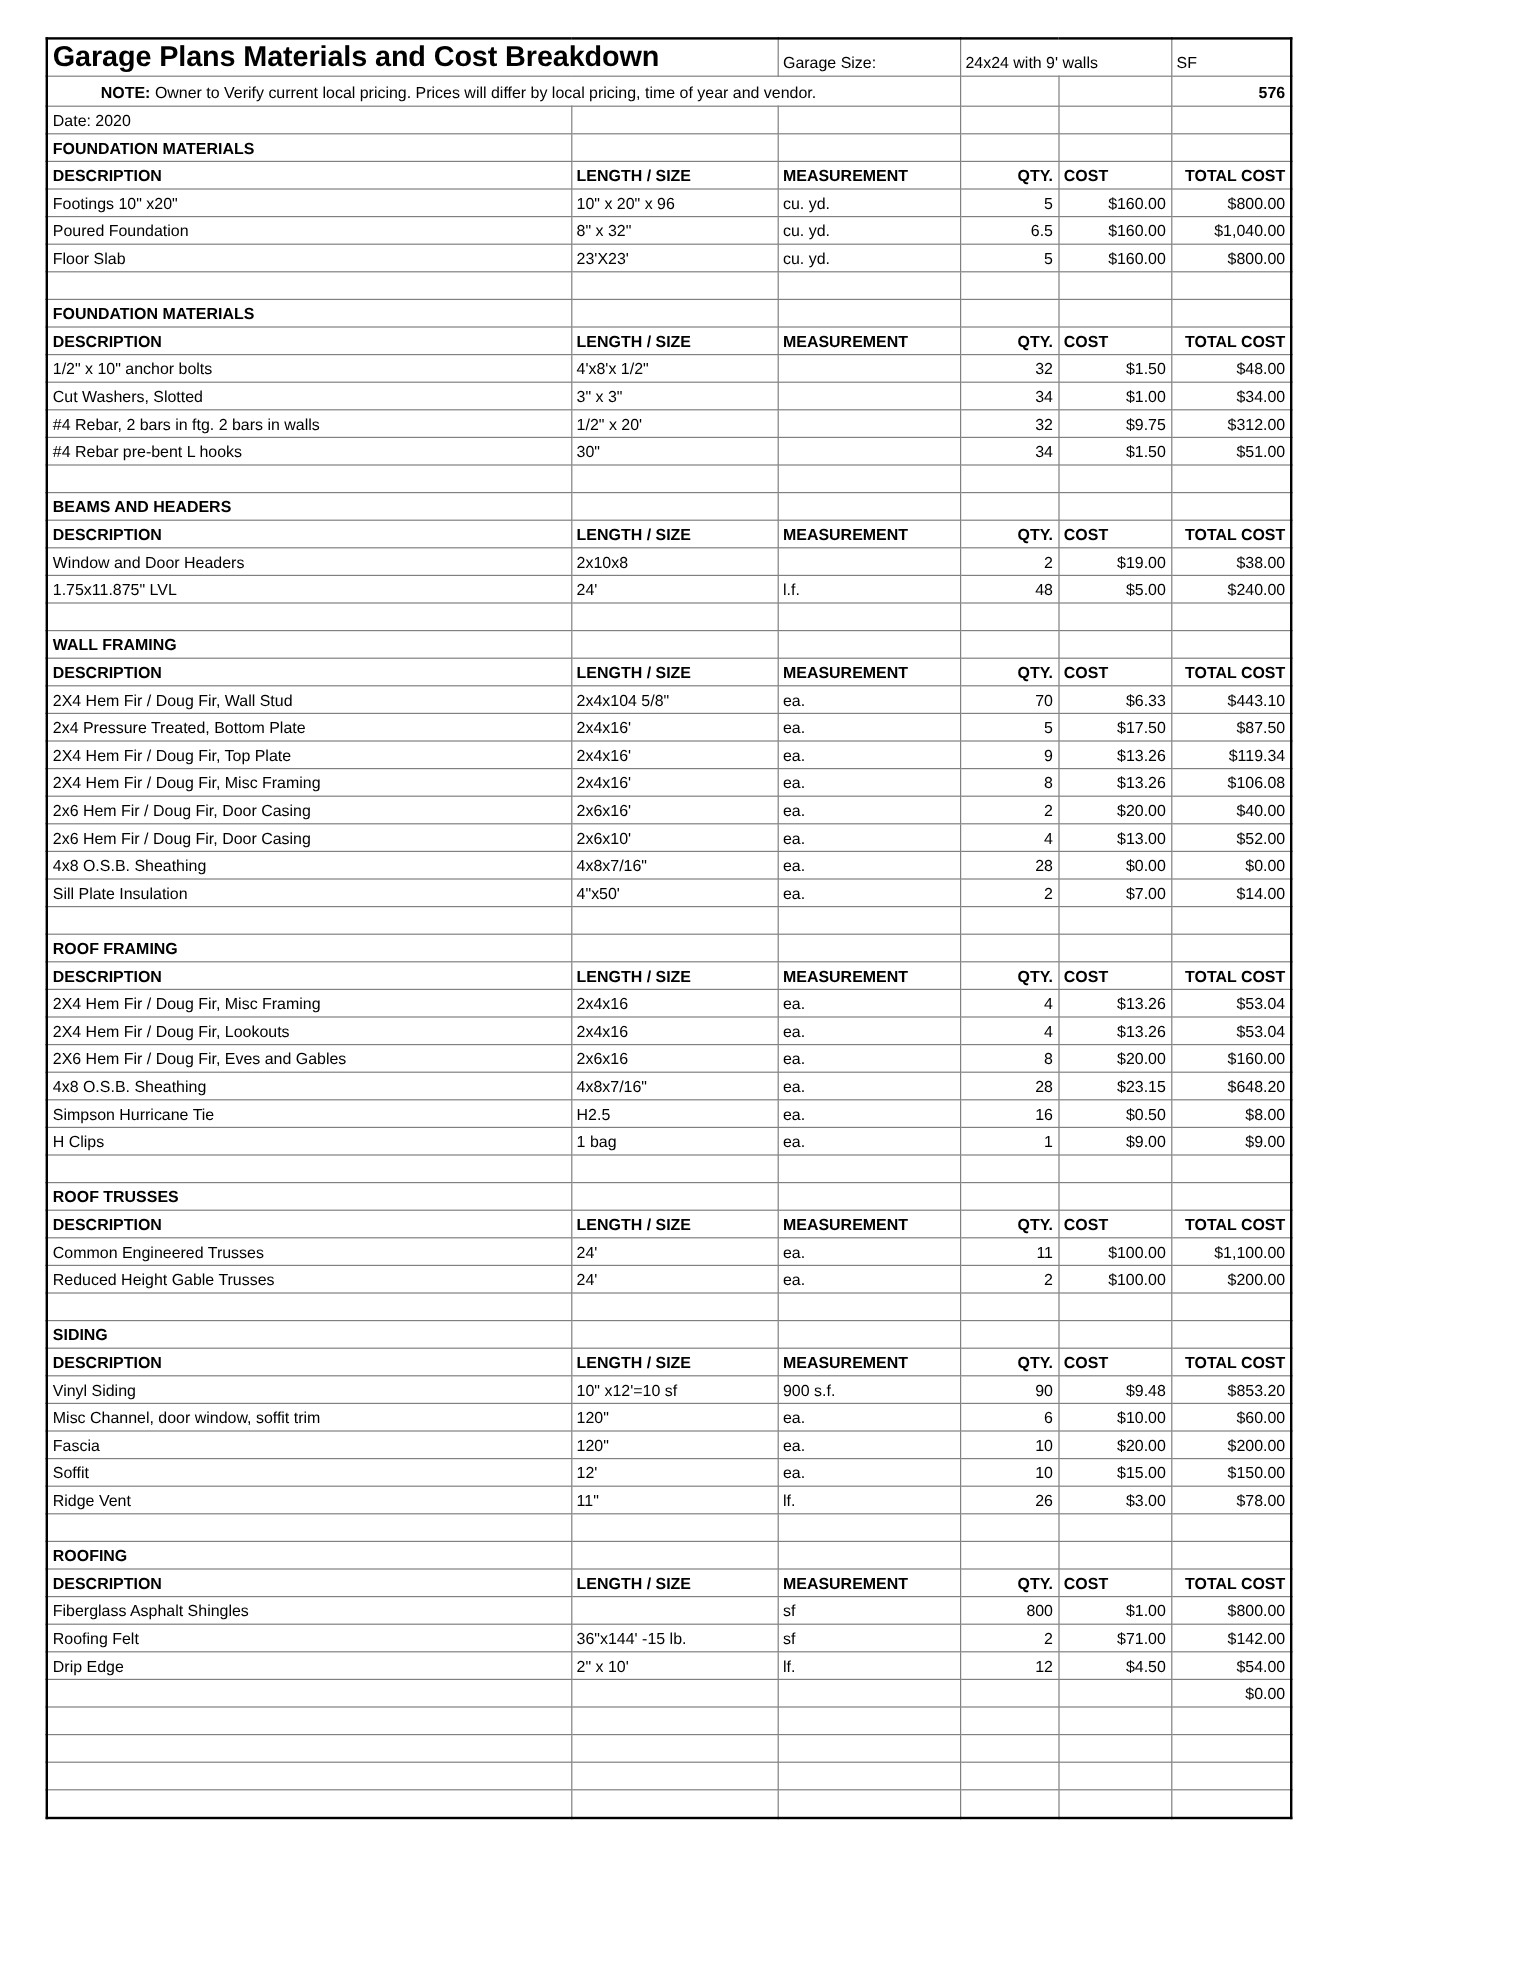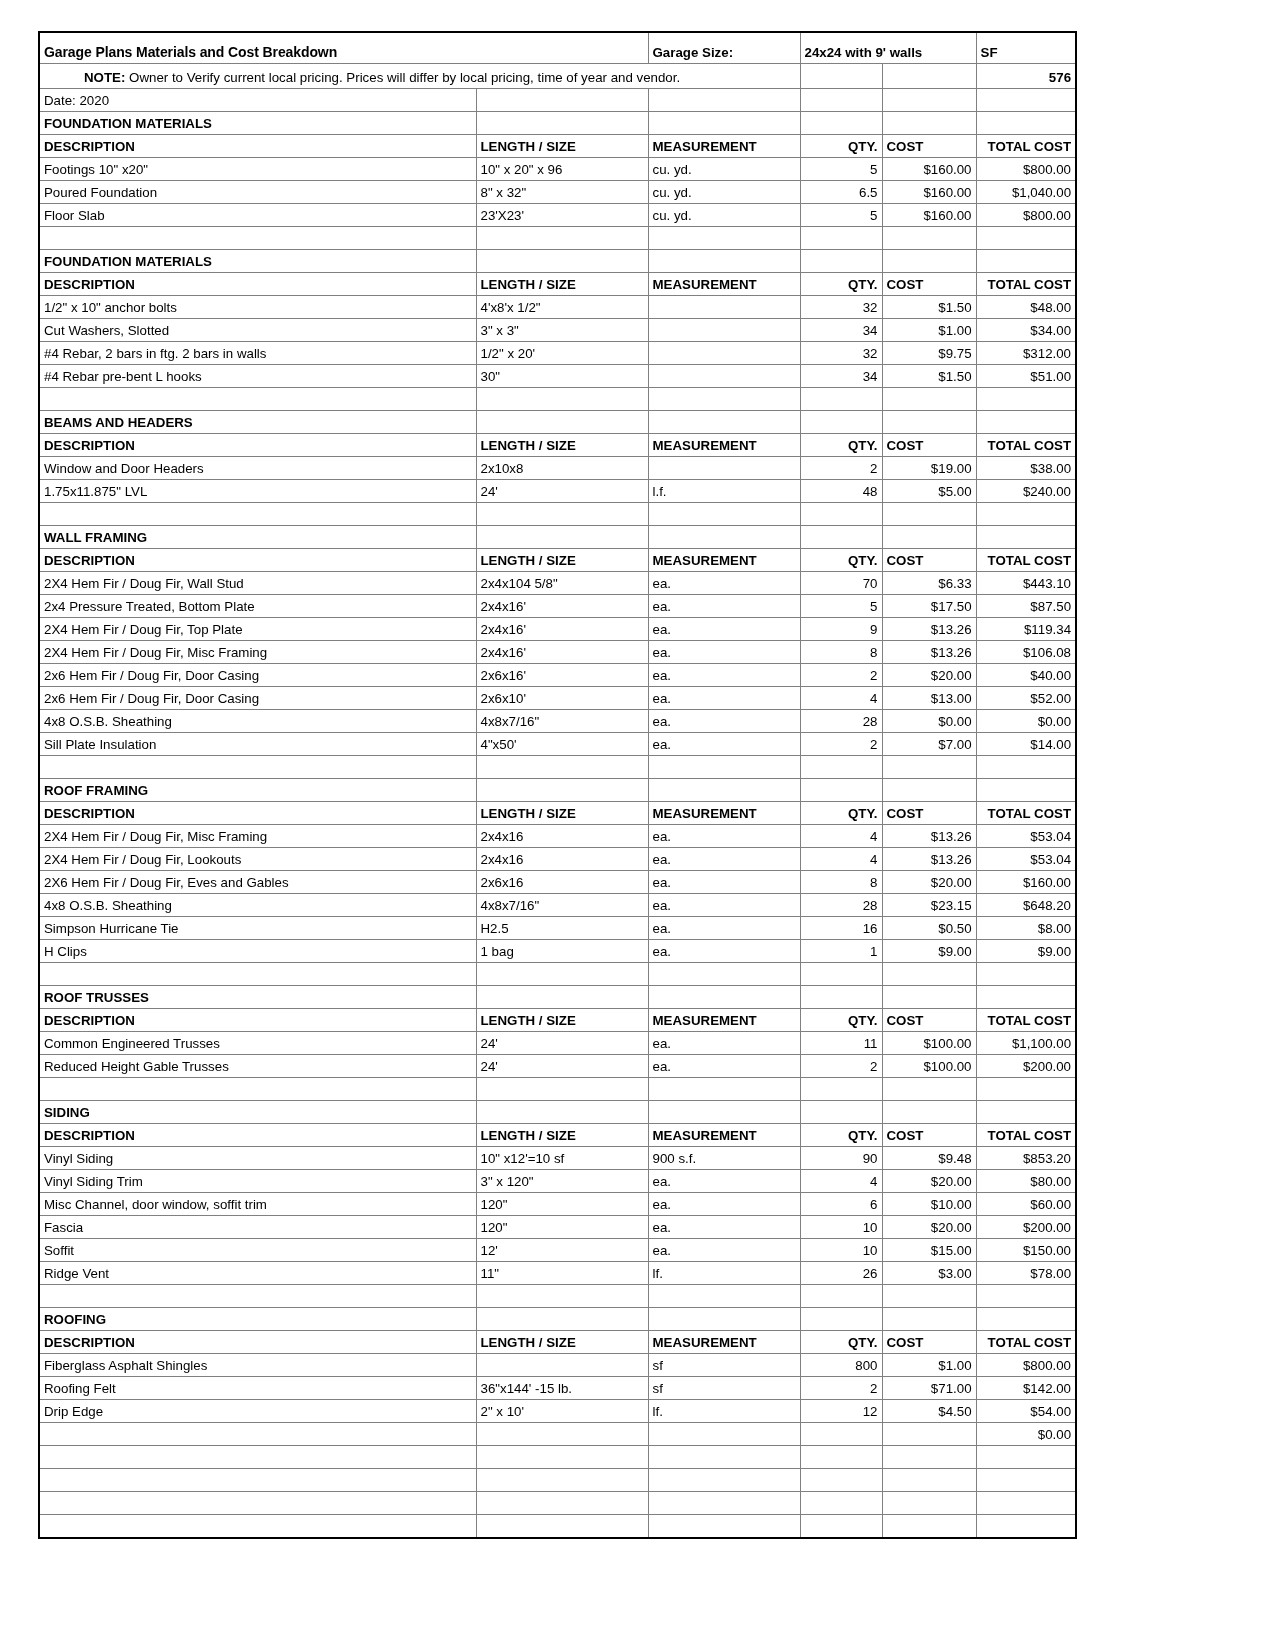--- a/index.html
+++ b/index.html
@@ -46,23 +46,23 @@
   table.sheet {
     border: 2px solid #000000;
   }
   tr.first-row td { border-top: none; }
   td.edge-l { border-left: none; }
   td.edge-r { border-right: none; }
 
   .bold   { font-weight: bold; }
   .right  { text-align: right; }
 
-  tr.title-row td { height: 25px; font-size: 14px; }
+  tr.title-row td { height: 25px; font-size: 24px; }
   tr.title-row td.title-cell { font-weight: bold; letter-spacing: -0.1px; }
-  tr.title-row td.small-bold { font-size: 13.3px; font-weight: bold; }
+  tr.title-row td.small-bold { font-size: 13.3px; font-weight: normal; }
 
   tr.note-row td { height: 19px; }
   .note-label { font-weight: bold; margin-left: 40px; }
 
   td.section { font-weight: bold; }
   td.colhead { font-weight: bold; margin-left: 29px; }
 </style>
 </head>
 <body>
 
@@ -459,28 +459,20 @@
         </tr>
         <tr>
           <td class="edge-l">Vinyl Siding</td>
           <td>10" x12'=10 sf</td>
           <td>900 s.f.</td>
           <td class="right">90</td>
           <td class="right">$9.48</td>
           <td class="right edge-r">$853.20</td>
         </tr>
         <tr>
-          <td class="edge-l">Vinyl Siding Trim</td>
-          <td>3" x 120"</td>
-          <td>ea.</td>
-          <td class="right">4</td>
-          <td class="right">$20.00</td>
-          <td class="right edge-r">$80.00</td>
-        </tr>
-        <tr>
           <td class="edge-l">Misc Channel, door window, soffit trim</td>
           <td>120"</td>
           <td>ea.</td>
           <td class="right">6</td>
           <td class="right">$10.00</td>
           <td class="right edge-r">$60.00</td>
         </tr>
         <tr>
           <td class="edge-l">Fascia</td>
           <td>120"</td>

